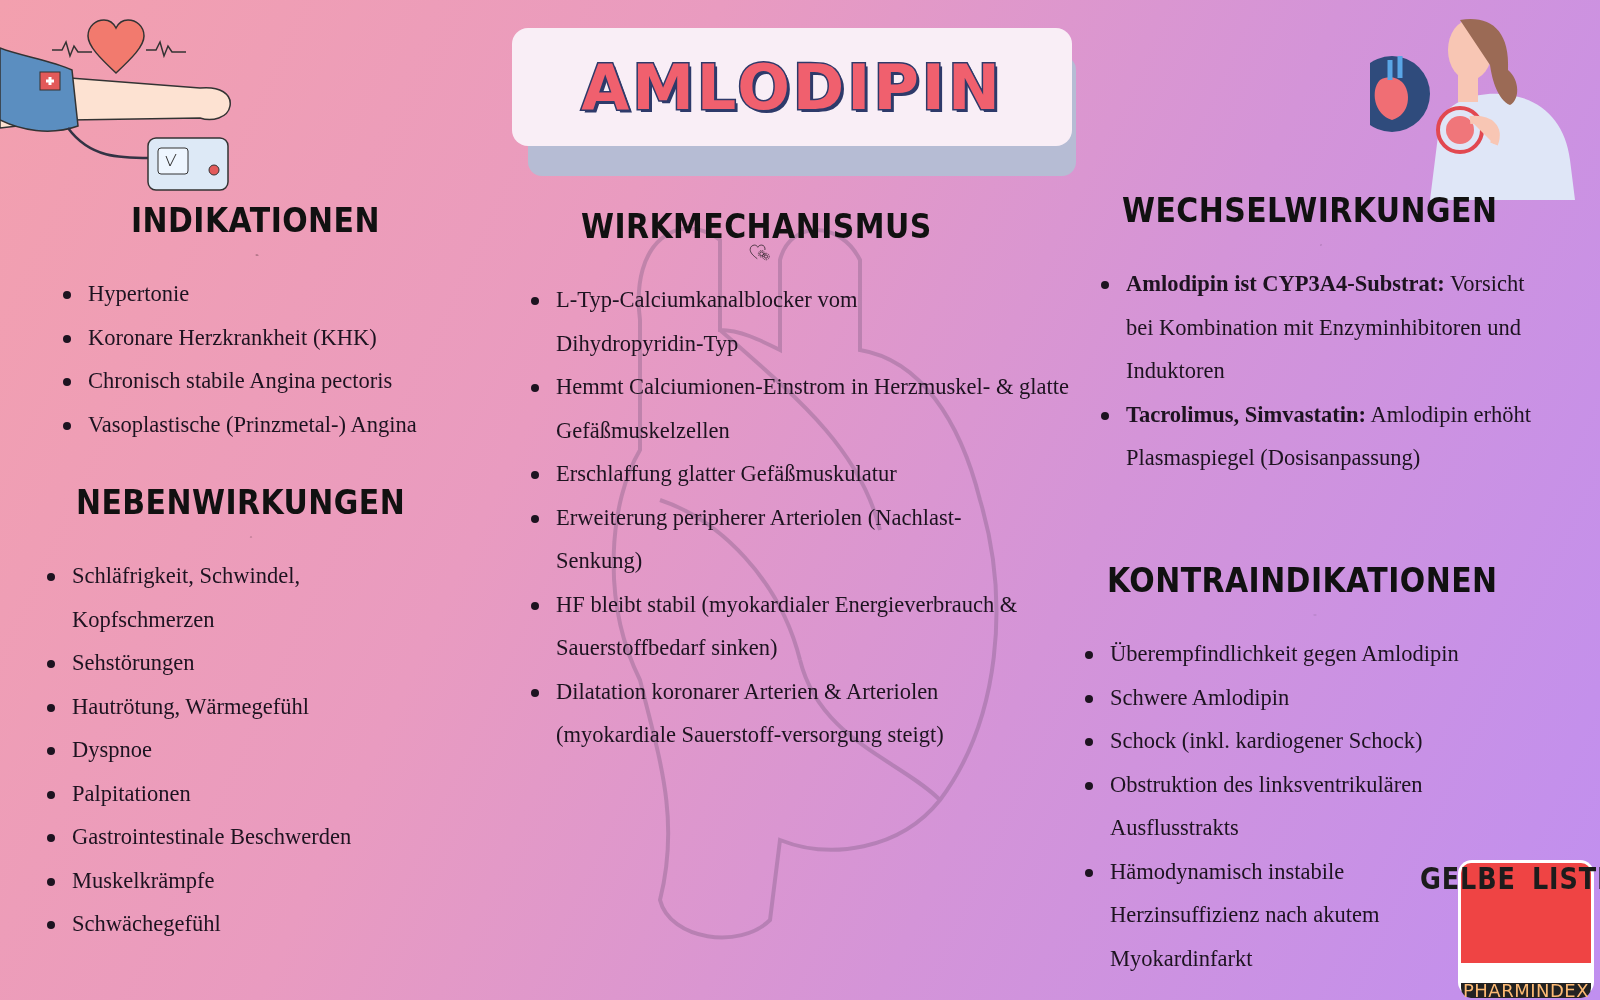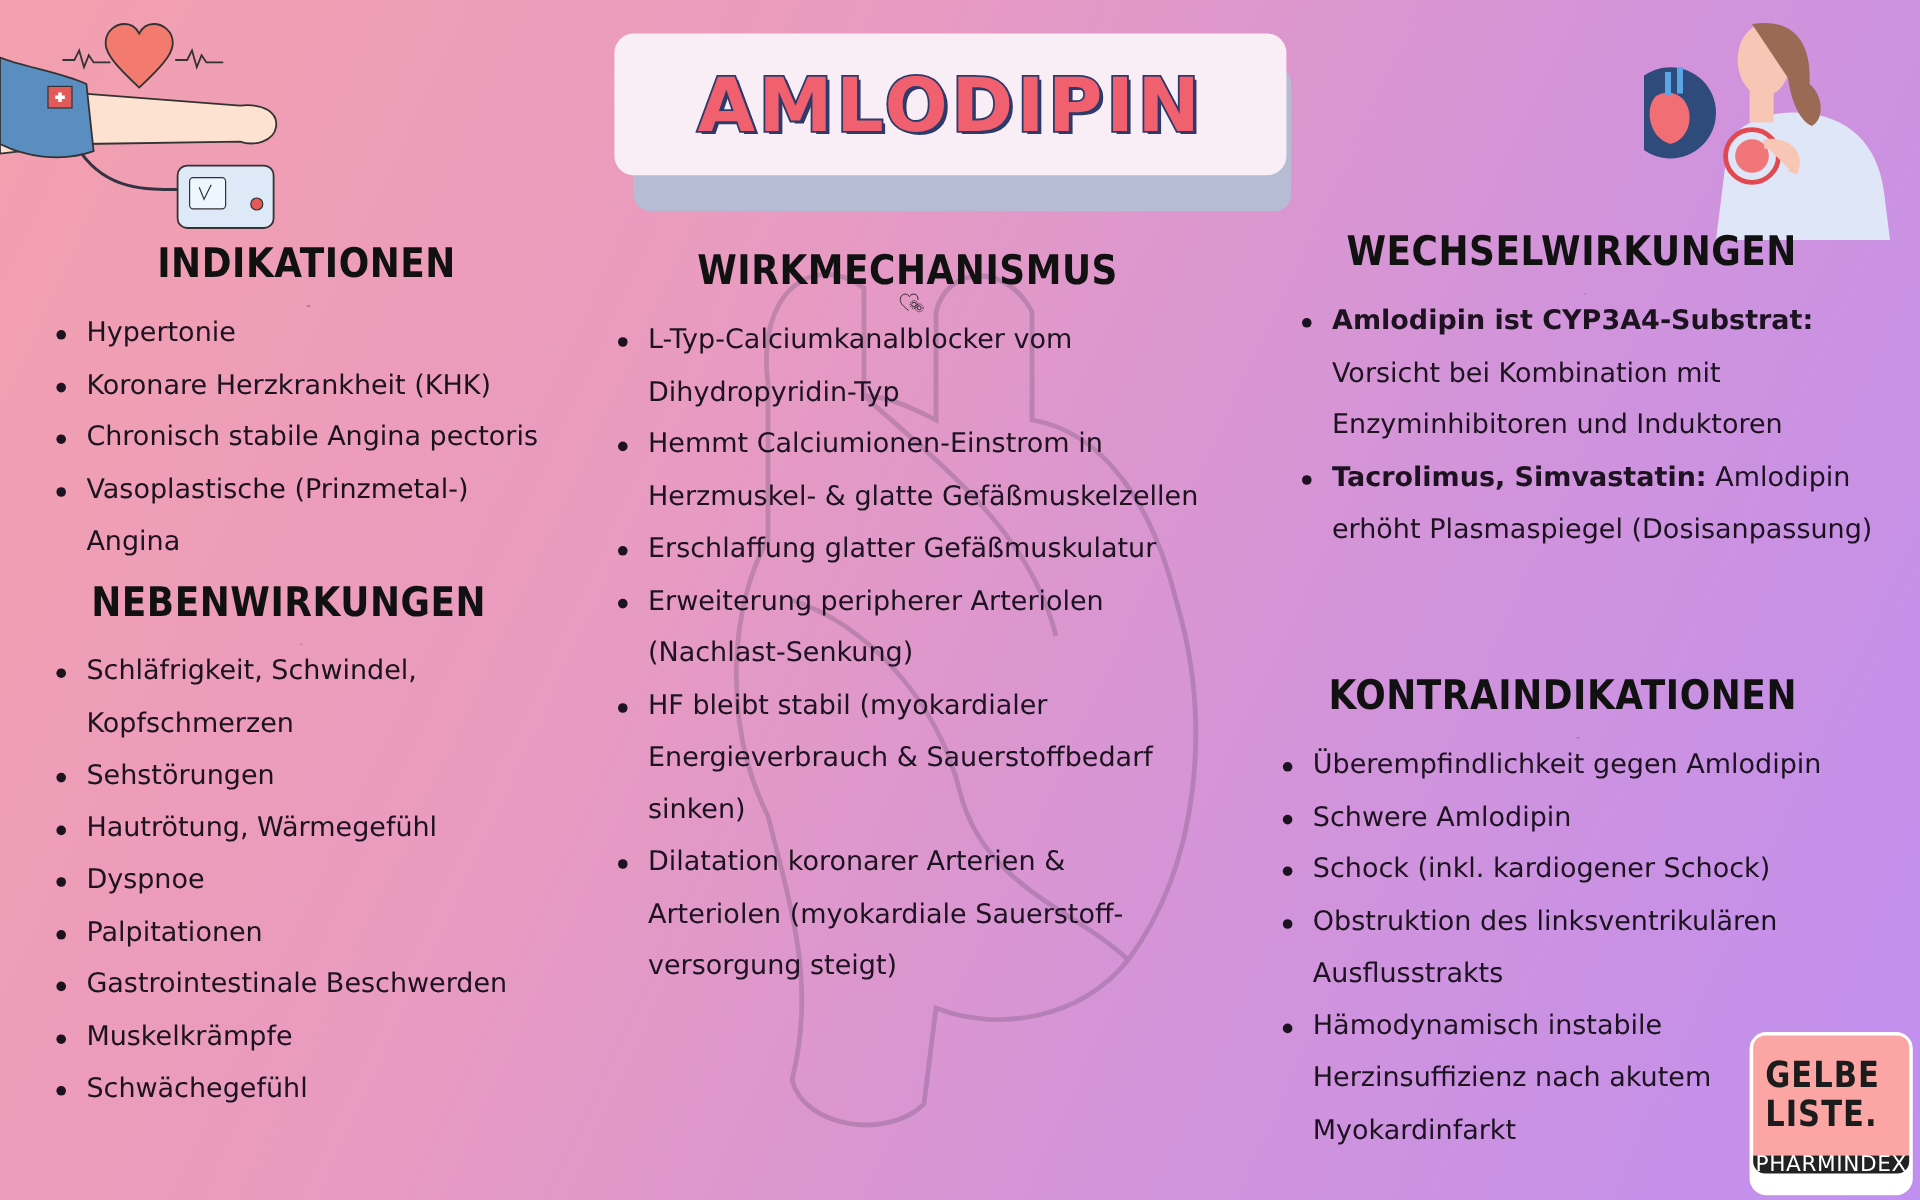--- a/index.html
+++ b/index.html
@@ -16,28 +16,28 @@
   .title-text {
     font-family: "DejaVu Sans", sans-serif; font-weight: bold; font-size: 62px; letter-spacing: 3px;
     color: #f0606e; -webkit-text-stroke: 3px #2e3a6a; paint-order: stroke fill;
     text-shadow: 3px 3px 0 #2e3a6a;
   }
   .illus { position: absolute; }
   .section { position: absolute; }
   .sec-head { display: flex; align-items: center; gap: 14px; height: 56px; flex-direction: column; }
   .sec-title { font-family: "DejaVu Sans", sans-serif; font-weight: bold; font-size: 34px; letter-spacing: 0.5px; color: #111; transform: scaleX(0.88); transform-origin: left center; white-space: nowrap; }
   .sec-icon { width: 62px; height: 56px; margin-left: -30px; }
-  ul { list-style: none; margin: 0; padding: 0; }
+  ul { list-style: none; margin: 16px; padding: 0; font-family: Liberation Serif, serif; }
   li { position: relative; padding-left: 30px; font-size: 22.5px; line-height: 43.5px; }
   li::before { content: ""; position: absolute; left: 5px; top: 19px; width: 8px; height: 8px; border-radius: 50%; background: #1d1320; }
   b { font-weight: bold; }
   .logo { position: absolute; left: 1458px; top: 860px; width: 136px; height: 136px; background: #fff; border-radius: 14px; padding: 3px; box-sizing: border-box; }
-  .logo-yellow { background: #fca5a5; height: 100px; border-radius: 10px 10px 0 0; display: flex; flex-direction: column; justify-content: center; padding-left: 10px; }
+  .logo-yellow { background: #ef4444; height: 100px; border-radius: 10px 10px 0 0; display: flex; flex-direction: row; justify-content: center; padding-left: 10px; }
   .logo-line { font-family: "DejaVu Sans", sans-serif; font-weight: bold; font-size: 30px; line-height: 32px; color: #1c1c1c; letter-spacing: 1px; transform: scaleX(0.85); transform-origin: left; }
-  .logo-black { background: #222; color: #ffffff; height: 15px; border-radius: 0 0 10px 10px; display: flex; align-items: center; justify-content: center; font-size: 18px; letter-spacing: 0.5px; }
+  .logo-black { background: #222; color: #fdba74; height: 15px; border-radius: 0 0 10px 10px; display: flex; align-items: center; justify-content: center; font-size: 18px; letter-spacing: 0.5px; margin-top: 20px; }
 </style>
 </head>
 <body>
 
 <svg class="bg-heart" viewBox="0 0 420 760" fill="none" stroke="#7a5a80" stroke-width="4">
   <path d="M120 40 C 80 10, 30 40, 40 120 L 40 250 C 10 300, 0 400, 40 480 C 60 560, 80 620, 60 700 C 70 740, 140 750, 170 720 L 180 640 C 230 660, 300 650, 340 600 C 400 520, 410 400, 380 300 C 360 220, 320 160, 260 150 L 260 60 C 240 20, 190 20, 180 60 L 180 150 C 160 140, 140 130, 120 130 Z"></path>
   <path d="M120 130 C 200 200, 260 250, 280 330"></path>
   <path d="M60 300 C 120 320, 180 380, 200 460"></path>
   <path d="M200 460 C 220 540, 300 560, 340 600"></path>
 </svg>

